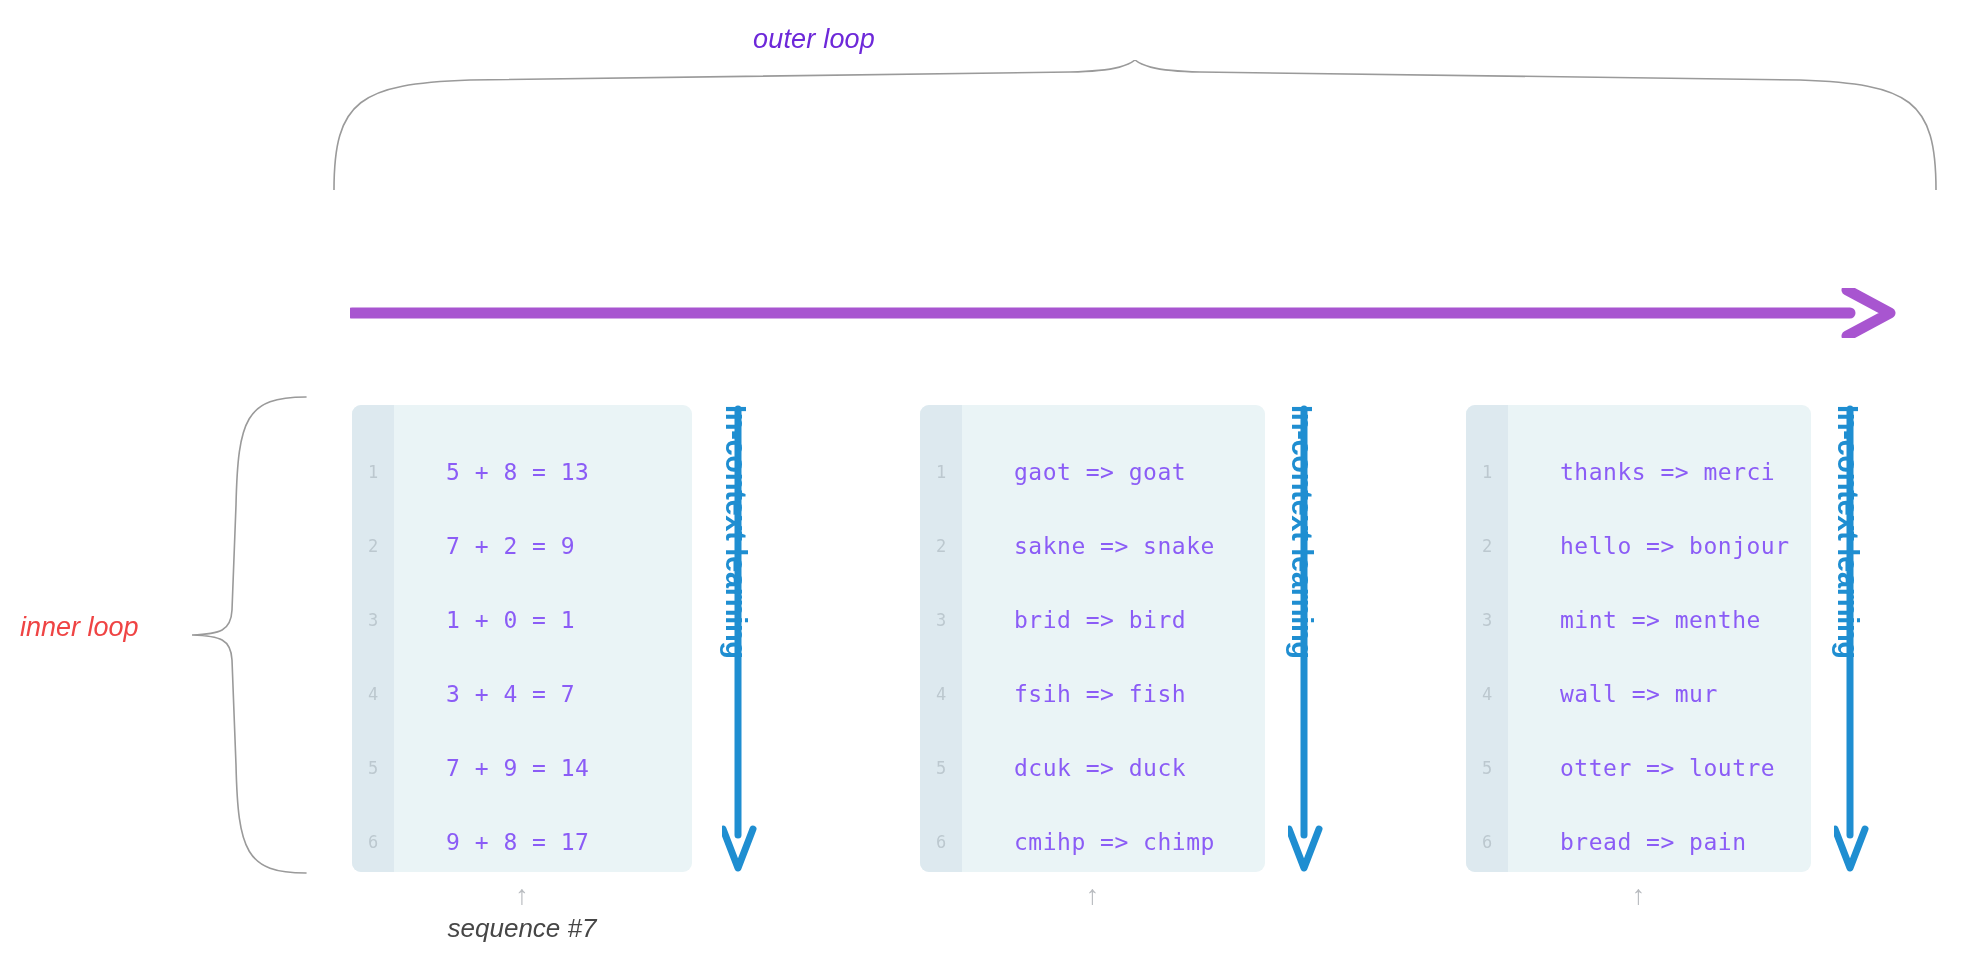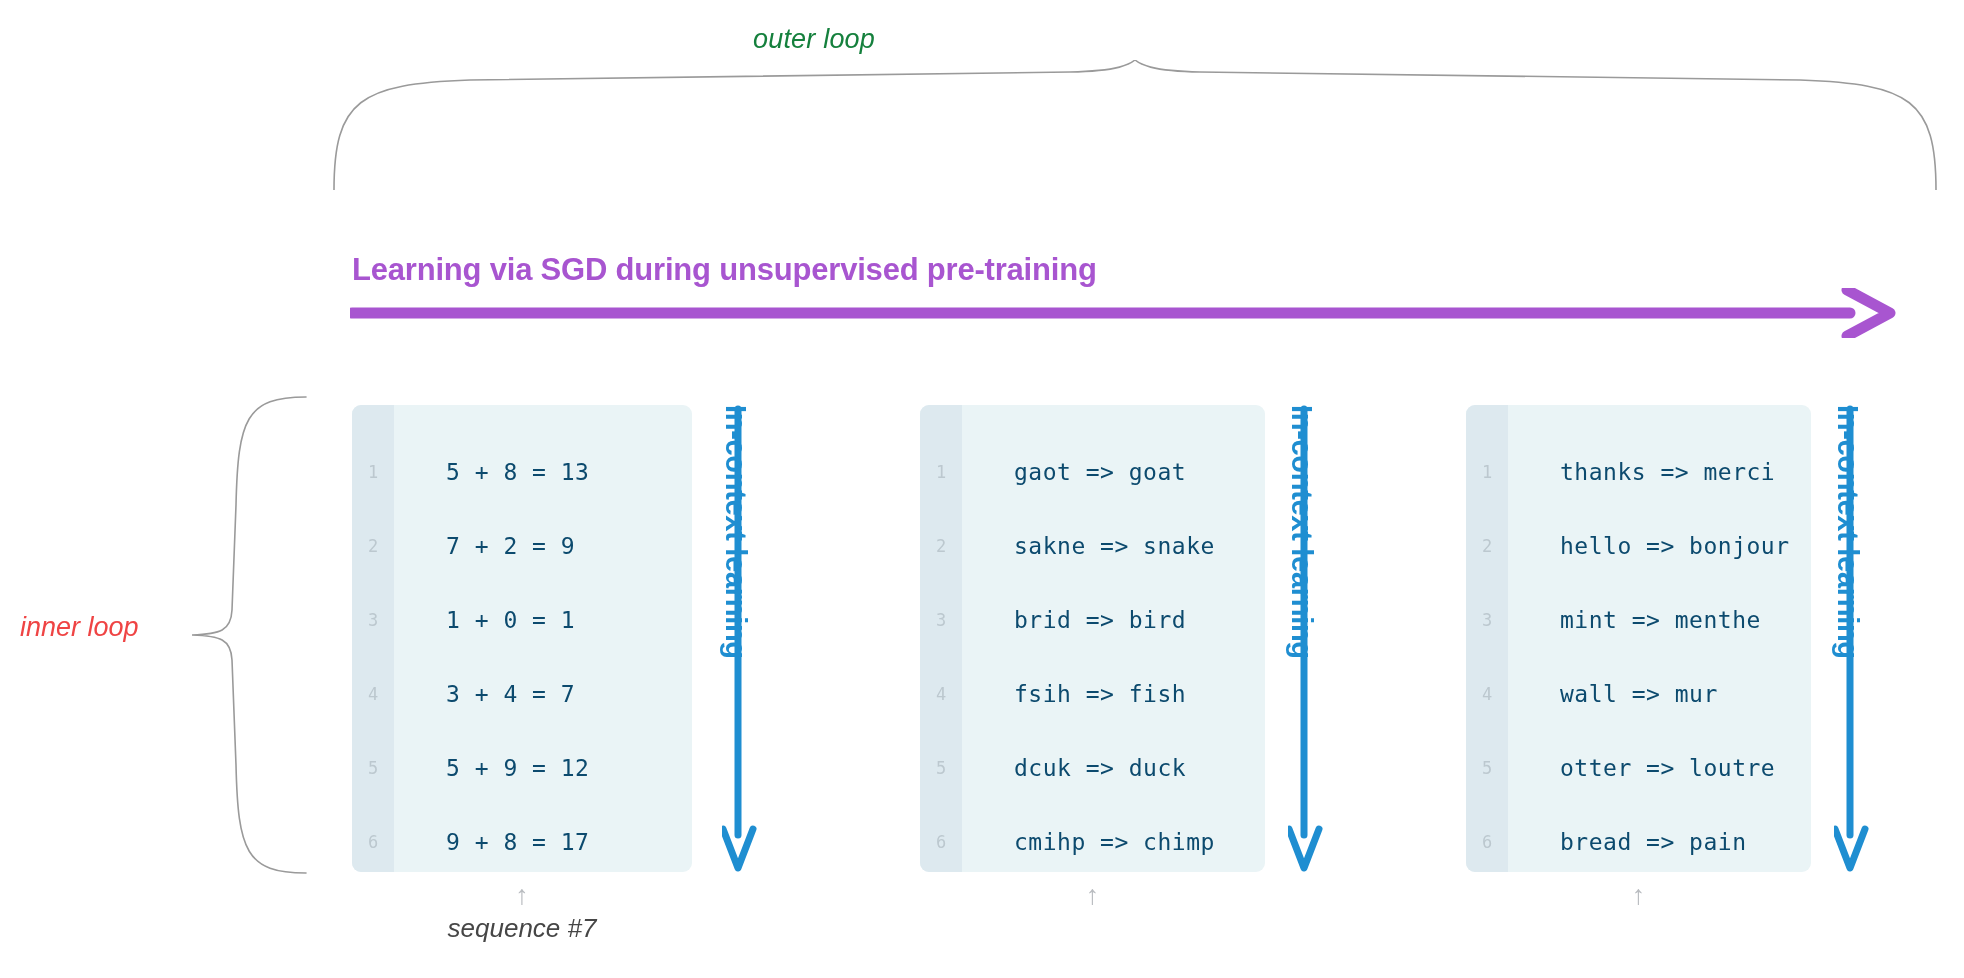--- a/index.html
+++ b/index.html
@@ -21,21 +21,21 @@
 
   
   #outer-loop-label {
     position: absolute;
     left: 0;
     top: 24px;
     width: 1628px;
     text-align: center;
     font-style: italic;
     font-size: 27px;
-    color: #15803d;
+    color: #6d28d9;
     letter-spacing: 0.2px;
   }
   #outer-loop-brace {
     position: absolute;
     left: 330px;
     top: 60px;
     width: 1610px;
     height: 130px;
     pointer-events: none;
   }
@@ -116,21 +116,21 @@
     font-family: "DejaVu Sans Mono", "Liberation Mono", monospace;
     font-size: 17px;
     color: #bcc8cf;
     position: relative;
     z-index: 2;
   }
   .code-text {
     padding-left: 52px;
     font-family: "DejaVu Sans Mono", "Liberation Mono", monospace;
     font-size: 23px;
-    color: #0c4a6e;
+    color: #8b5cf6;
     white-space: pre;
     letter-spacing: 0.5px;
   }
 
   
   .seq-caption-wrap {
     width: 340px;
     text-align: center;
     padding-top: 10px;
   }
@@ -189,21 +189,20 @@
              C 810 4, 820 11, 870 12 L 1470 20 C 1580 24, 1606 40, 1606 130" fill="none" stroke="#9a9a9a" stroke-width="1.6" stroke-linecap="round"></path>
   </svg>
 
   <div id="inner-loop-label">inner loop</div>
 
   <svg id="inner-loop-brace" viewBox="0 0 120 480" preserveAspectRatio="none">
     <path d="M 116 2 C 56 2, 48 24, 46 110 L 42 215 C 41 236, 30 239, 2 240
              C 30 241, 41 244, 42 265 L 46 370 C 48 456, 56 478, 116 478" fill="none" stroke="#9a9a9a" stroke-width="1.6" stroke-linecap="round"></path>
   </svg>
 
-  <div id="sgd-headline">Learning via SGD during unsupervised pre-training</div>
 
   <svg id="sgd-arrow" viewBox="0 0 1560 50">
     <line x1="2" y1="25" x2="1500" y2="25" stroke="#a855d0" stroke-width="11" stroke-linecap="round"></line>
     <polyline points="1497,2 1540,25 1497,48" fill="none" stroke="#a855d0" stroke-width="11" stroke-linecap="round" stroke-linejoin="round"></polyline>
   </svg>
 
   <div class="seq-col" style="left:352px;">
     <div class="code-card">
       <div class="gutter"></div>
       <div class="code-lines">
@@ -218,21 +217,21 @@
         <div class="code-line">
           <span class="ln">3</span>
           <span class="code-text">1 + 0 = 1</span>
         </div>
         <div class="code-line">
           <span class="ln">4</span>
           <span class="code-text">3 + 4 = 7</span>
         </div>
         <div class="code-line">
           <span class="ln">5</span>
-          <span class="code-text">5 + 9 = 12</span>
+          <span class="code-text">7 + 9 = 14</span>
         </div>
         <div class="code-line">
           <span class="ln">6</span>
           <span class="code-text">9 + 8 = 17</span>
         </div>
       </div>
     </div>
     <div class="seq-caption-wrap">
       <span class="seq-caret">↑</span>
       <span class="seq-caption">sequence #7</span>

